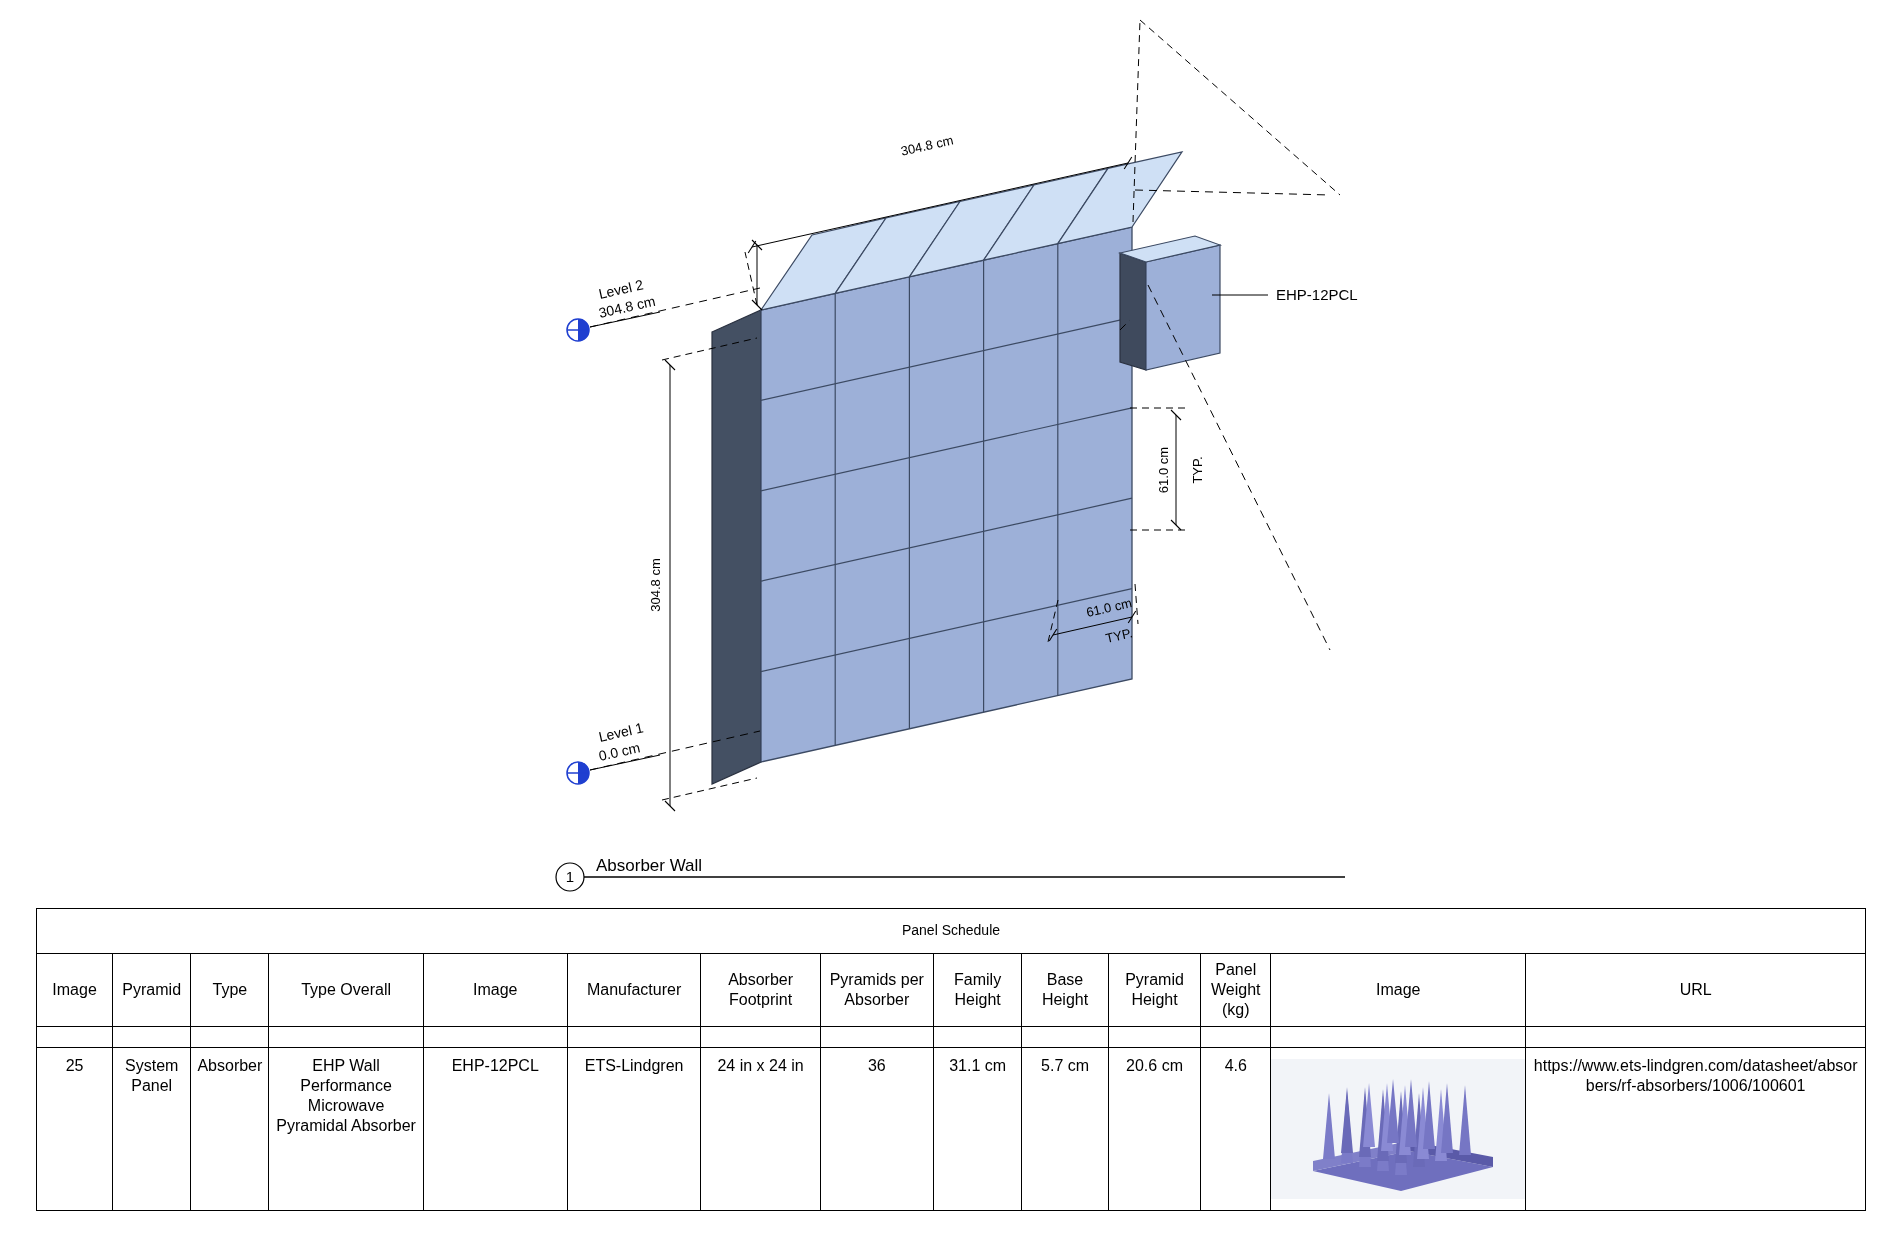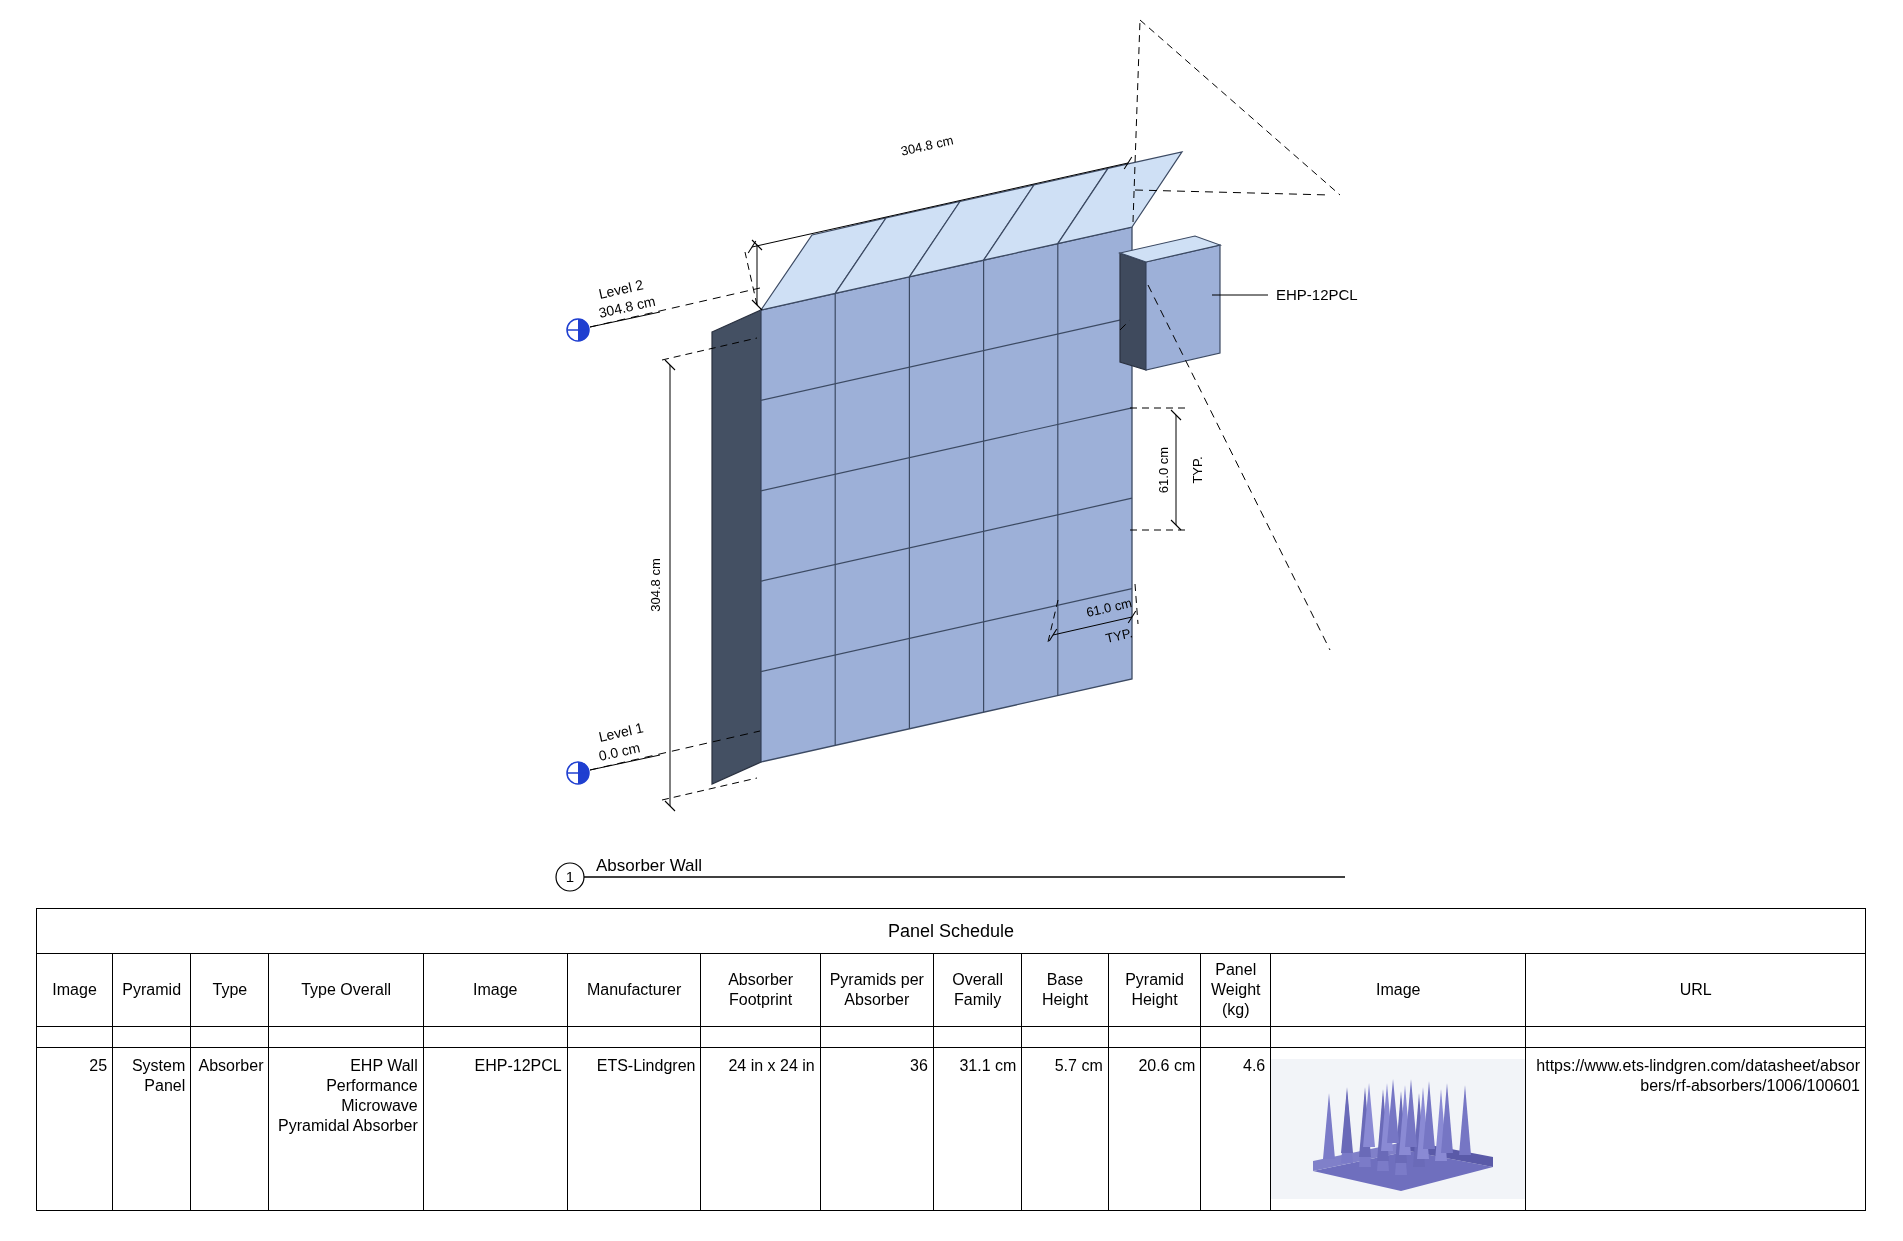--- a/index.html
+++ b/index.html
@@ -70,37 +70,36 @@
     border: 1px solid #000;
     padding: 4px 5px;
     text-align: center;
     vertical-align: middle;
     font-weight: normal;
     font-size: 16px;
     line-height: 1.25;
   }
   #panel-schedule .title-cell {
     height: 36px;
-    font-size: 18px;
+    font-size: 14px;
   }
   #panel-schedule .header-row td {
     height: 64px;
   }
   #panel-schedule .spacer-row td {
     border-left: 1px solid #000;
     border-right: 1px solid #000;
     border-top: none;
     border-bottom: none;
     height: 12px;
   }
   #panel-schedule .data-row td {
     height: 150px;
     vertical-align: top;
     padding-top: 8px;
-    text-align: right;
   }
   #panel-schedule .data-row td.mid {
     vertical-align: top;
   }
   .url-cell {
     word-break: break-all;
     line-height: 1.3;
   }
   .image-cell {
     padding: 0 !important;
@@ -277,21 +276,21 @@
       </tr>
       <tr class="header-row">
         <td>Image</td>
         <td>Pyramid</td>
         <td>Type</td>
         <td>Type Overall</td>
         <td>Image</td>
         <td>Manufacturer</td>
         <td>Absorber Footprint</td>
         <td>Pyramids per Absorber</td>
-        <td>Overall Family</td>
+        <td>Family Height</td>
         <td>Base Height</td>
         <td>Pyramid Height</td>
         <td>Panel Weight (kg)</td>
         <td>Image</td>
         <td>URL</td>
       </tr>
       <tr class="spacer-row">
         <td></td>
           <td></td>
           <td></td>

